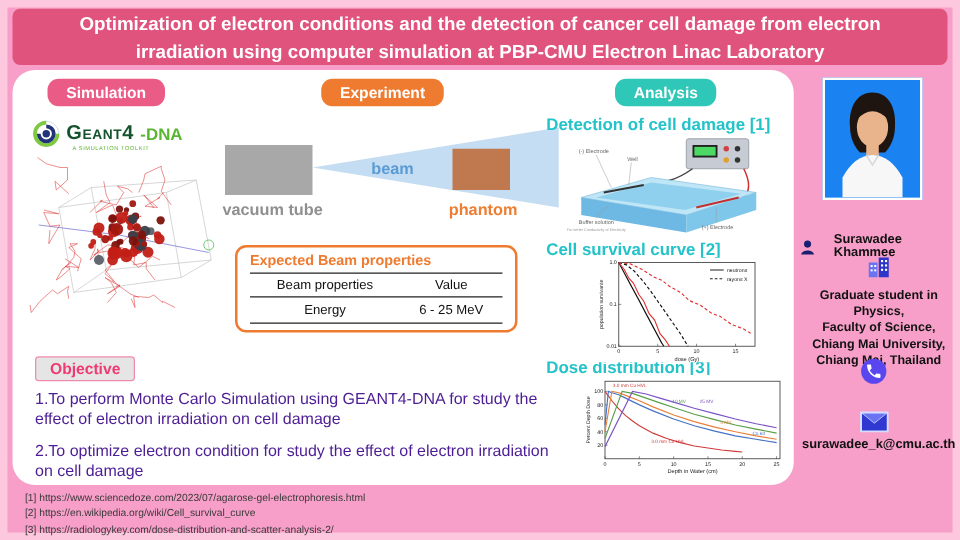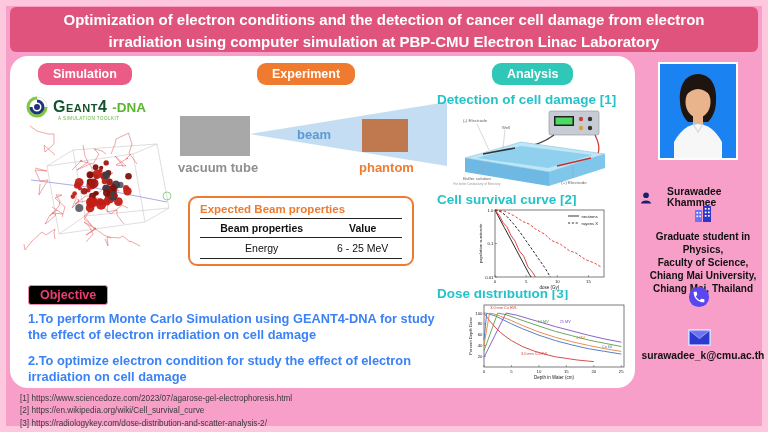--- a/index.html
+++ b/index.html
@@ -14,30 +14,30 @@
   .badge.sim{left:28px;top:7px;background:#ea5c86}
   .badge.exp{left:247px;top:7px;background:#ee7b2f}
   .badge.ana{left:482px;top:7px;background:#2fc7b7}
   .geant{position:absolute;left:16px;top:40px;display:flex;align-items:center;gap:5px}
   .geant .g4{font-weight:bold;color:#14532d;font-size:16px;font-variant:small-caps;letter-spacing:.5px}
   .geant .dna{font-weight:bold;color:#5ab531;font-size:13.5px}
   .geant .tag{position:absolute;left:32px;top:20px;font-size:4.5px;color:#5ab531;letter-spacing:.5px}
   .figure{position:absolute}
   .irr{position:absolute;left:22px;top:196px;color:#ea5c86;font-weight:bold;font-size:14.5px}
   .objbadge{position:absolute;left:18px;top:229px;border:1.6px solid #f18bab;color:#ee3b72;
-    font-weight:bold;font-size:12.5px;padding:2px 11px;border-radius:3px;background:#000000}
-  .obj{position:absolute;left:18px;width:414px;font-weight:bold;font-size:12.8px;color:#3b82f6;line-height:1.28}
+    font-weight:bold;font-size:12.5px;padding:2px 11px;border-radius:3px;background:#e5e5e5}
+  .obj{position:absolute;left:18px;width:414px;font-weight:normal;font-size:12.8px;color:#4c1d95;line-height:1.28}
   .obj1{top:255px}.obj2{top:297px}
   .vtl{position:absolute;left:168px;top:104px;color:#8f8f8f;font-weight:bold;font-size:13px}
   .phl{position:absolute;left:349px;top:104px;color:#ed7d31;font-weight:bold;font-size:13px}
   .btable{position:absolute;left:178px;top:140px;width:226px;border:2px solid #ee7b2f;border-radius:9px;
     padding:5px 10px 0;box-sizing:border-box;background:#fff}
   .bt-title{color:#ee7b2f;font-weight:bold;font-size:11.5px;padding-bottom:3px;border-bottom:1.5px solid #222}
   .btable table{width:100%;border-collapse:collapse;font-size:10.5px;color:#111;border-bottom:1.6px solid #222;margin-bottom:5px}
-  .btable th{font-weight:bold;padding:3px 2px;border-bottom:1.4px solid #222;text-align:center}
+  .btable th{font-weight:normal;padding:3px 2px;border-bottom:1.4px solid #222;text-align:center}
   .btable td{padding:4px 2px;text-align:center}
   .ah{position:absolute;left:427px;color:#24c3c9;font-weight:bold;font-size:13.5px}
   .ah1{top:36px}.ah2{top:136px}.ah3{top:230px}
   .photo{position:absolute;left:658px;top:62px;width:80px;height:98px;border:2px solid #fff;box-sizing:border-box;background:#1b82f2}
   .name{position:absolute;left:640px;top:186px;width:126px;font-size:10.3px;font-weight:bold;color:#111;
     display:flex;align-items:center;justify-content:center;gap:15px}
   .bld{position:absolute;left:694px;top:205px}
   .affil{position:absolute;left:636px;top:230px;width:134px;font-size:10px;font-weight:bold;color:#111;
     line-height:1.3;white-space:pre-line;text-align:center}
   .phicon{position:absolute;left:688px;top:286px}

